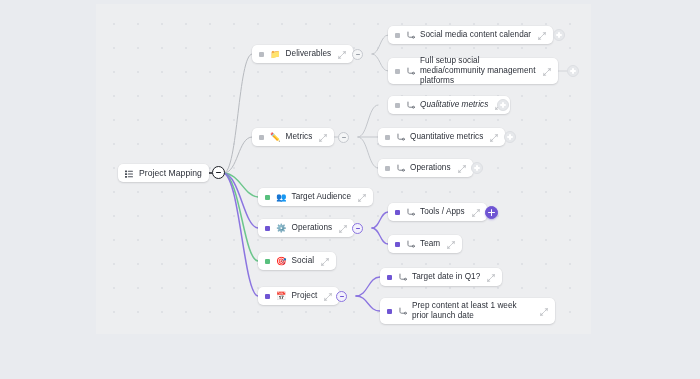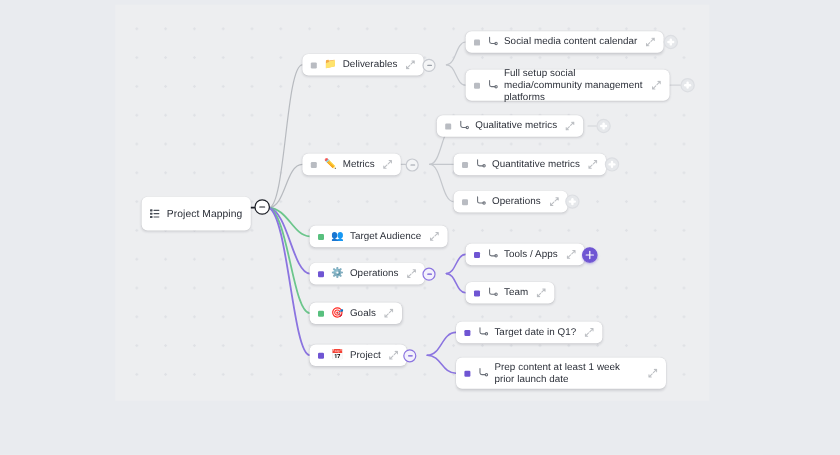--- a/index.html
+++ b/index.html
@@ -138,21 +138,21 @@
       <path d="M558,71 L567,71" stroke="#d2d4d8" stroke-width="1"></path>
       <path d="M490,105 L497,105" stroke="#d2d4d8" stroke-width="1"></path>
       <path d="M497,137 L504,137" stroke="#d2d4d8" stroke-width="1"></path>
       <path d="M464,168 L471,168" stroke="#d2d4d8" stroke-width="1"></path>
       <path d="M478,212 L485,212" stroke="#8b74e0" stroke-width="1.3"></path>
       <path d="M206,173 L212,173" stroke="#1c1f26" stroke-width="1.4"></path>
       <path d="M334,54 L340,54" stroke="#c4c7cc" stroke-width="1"></path>
     </g>
   </svg>
 
-  <div class="node" style="left:118px;top:164px;height:28px;">
+  <div class="node" style="left:118px;top:164px;height:18px;">
     <span class="rooticon">
       <svg width="8" height="8" viewBox="0 0 10 10">
         <rect x="0" y="0.5" width="2.6" height="2.2" rx=".4" fill="#4a4f58"></rect>
         <rect x="0" y="4" width="2.6" height="2.2" rx=".4" fill="#4a4f58"></rect>
         <rect x="0" y="7.4" width="2.6" height="2.2" rx=".4" fill="#4a4f58"></rect>
         <rect x="3.6" y="1" width="6.4" height="1.2" rx=".5" fill="#4a4f58"></rect>
         <rect x="3.6" y="4.5" width="6.4" height="1.2" rx=".5" fill="#4a4f58"></rect>
         <rect x="3.6" y="7.9" width="6.4" height="1.2" rx=".5" fill="#4a4f58"></rect>
       </svg>
     </span>
@@ -215,21 +215,21 @@
     <span class="label">Metrics</span>
     <span class="expand">
       <svg width="8" height="8" viewBox="0 0 10 10" stroke="#7b8089" stroke-width="1.1" fill="none" stroke-linecap="round">
         <path d="M9 1 L5.6 4.4 M9 1 L9 3.4 M9 1 L6.6 1"></path>
         <path d="M1 9 L4.4 5.6 M1 9 L1 6.6 M1 9 L3.4 9"></path>
       </svg>
     </span>
   </div>
   <div class="ctrl collapse-gray" style="left:338px;top:132px;"></div>
 
-  <div class="node" style="left:364px;top:96px;height:18px;">
+  <div class="node" style="left:388px;top:96px;height:18px;font-style:italic;">
     <span class="bullet"></span>
     <span class="tkicon">
       <svg width="9" height="9" viewBox="0 0 10 10" stroke="#6b7079" stroke-width="1" fill="none" stroke-linecap="round">
         <path d="M2.2 1.2 L2.2 5.2 C2.2 6.3 3 6.9 4 6.9 L7.4 6.9"></path>
         <circle cx="8.2" cy="6.9" r="1.1"></circle>
       </svg>
     </span>
     <span class="label">Qualitative metrics</span>
     <span class="expand">
       <svg width="8" height="8" viewBox="0 0 10 10" stroke="#7b8089" stroke-width="1.1" fill="none" stroke-linecap="round">
@@ -332,21 +332,21 @@
       <svg width="8" height="8" viewBox="0 0 10 10" stroke="#7b8089" stroke-width="1.1" fill="none" stroke-linecap="round">
         <path d="M9 1 L5.6 4.4 M9 1 L9 3.4 M9 1 L6.6 1"></path>
         <path d="M1 9 L4.4 5.6 M1 9 L1 6.6 M1 9 L3.4 9"></path>
       </svg>
     </span>
   </div>
 
   <div class="node" style="left:258px;top:252px;height:18px;">
     <span class="bullet green"></span>
     <span class="emoji">🎯</span>
-    <span class="label">Goals</span>
+    <span class="label">Social</span>
     <span class="expand">
       <svg width="8" height="8" viewBox="0 0 10 10" stroke="#7b8089" stroke-width="1.1" fill="none" stroke-linecap="round">
         <path d="M9 1 L5.6 4.4 M9 1 L9 3.4 M9 1 L6.6 1"></path>
         <path d="M1 9 L4.4 5.6 M1 9 L1 6.6 M1 9 L3.4 9"></path>
       </svg>
     </span>
   </div>
 
   <div class="node" style="left:258px;top:287px;height:18px;">
     <span class="bullet purple"></span>

